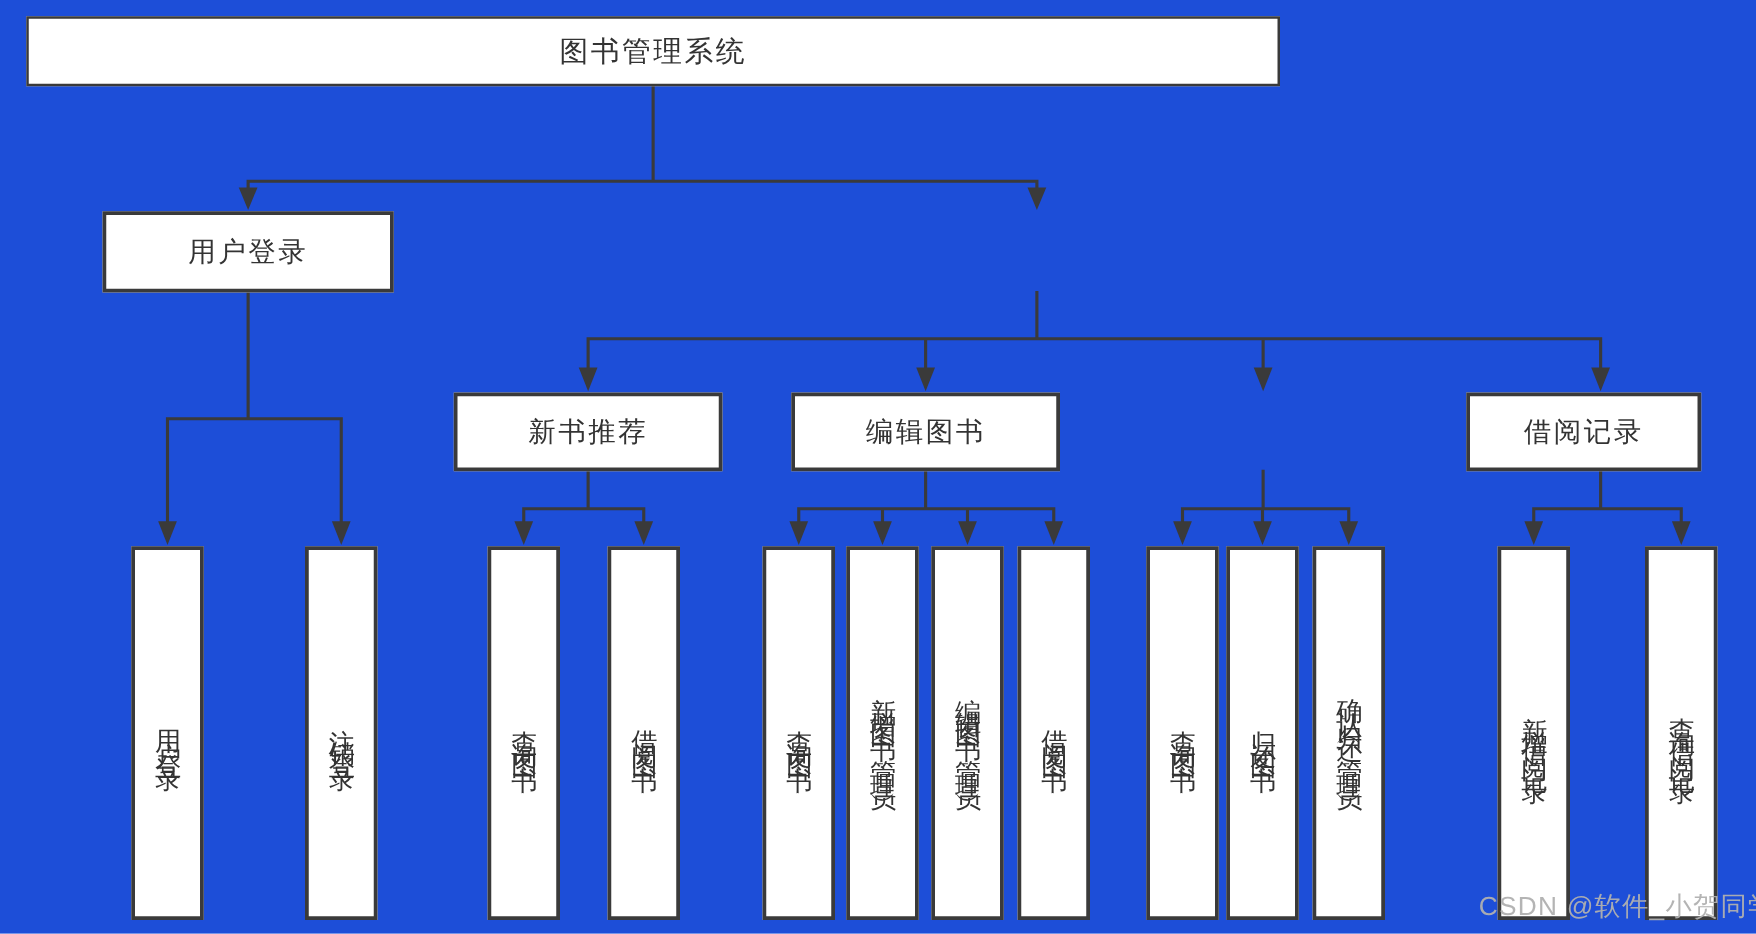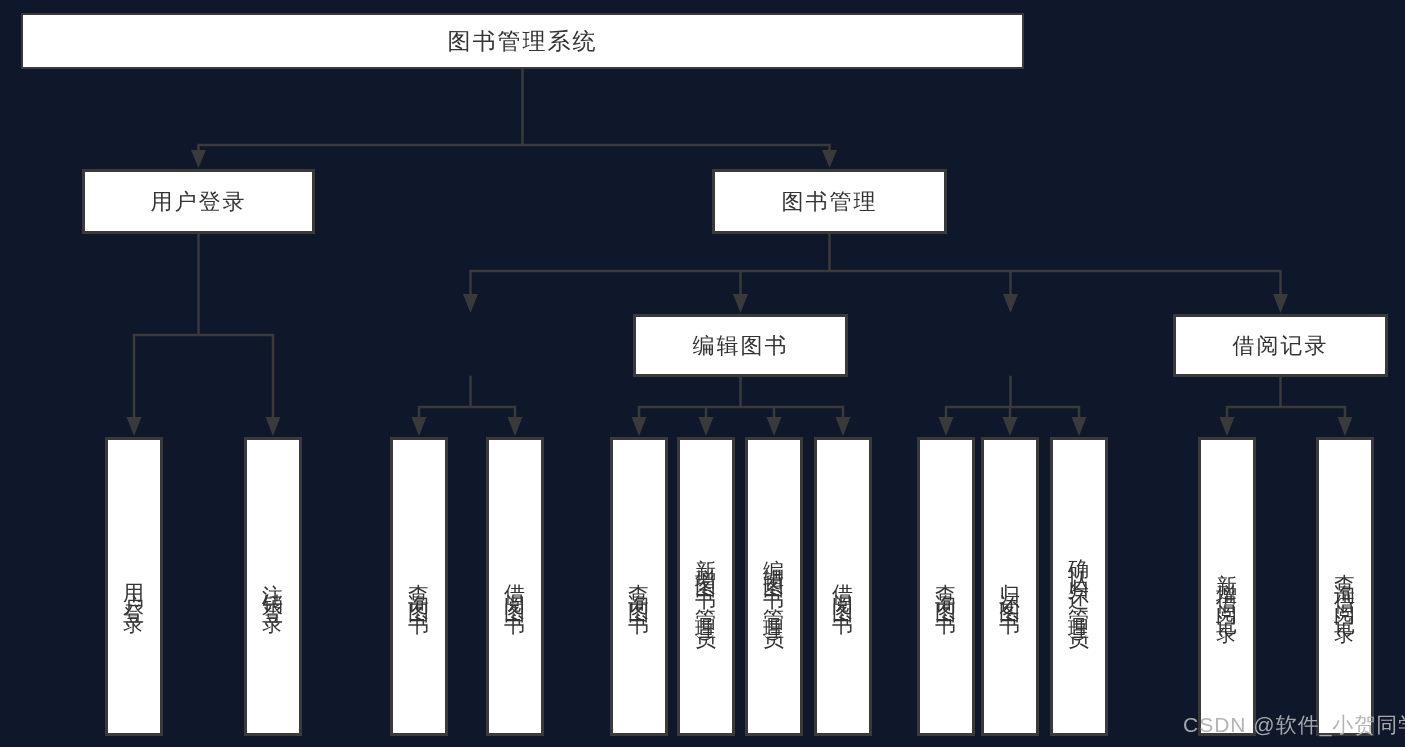--- a/index.html
+++ b/index.html
@@ -5,21 +5,21 @@
   html, body {
     margin: 0;
     padding: 0;
     background: #ffffff;
     font-family: "Liberation Sans", sans-serif;
   }
   #canvas {
     position: relative;
     width: 1405px;
     height: 747px;
-    background: #0f172a;
+    background: #1d4ed8;
     overflow: hidden;
   }
   #connectors {
     position: absolute;
     left: 0;
     top: 0;
     width: 1405px;
     height: 747px;
     pointer-events: none;
   }
@@ -108,28 +108,28 @@
     </g>
   </svg>
 
   <div class="box h root" style="left:21px; top:13px; width:1003px; height:56px;">
     <span>图书管理系统</span>
   </div>
 
   <div class="box h" style="left:82px; top:169px; width:233px; height:65px;">
     <span>用户登录</span>
   </div>
-  <div class="box h" style="left:712px; top:169px; width:235px; height:65px;">
-    <span>图书管理</span>
+
+  <div class="box h" style="left:363px; top:314px; width:215px; height:63px;">
+    <span>新书推荐</span>
   </div>
-
   <div class="box h" style="left:633px; top:314px; width:215px; height:63px;">
     <span>编辑图书</span>
   </div>
-  <div class="box h" style="left:1173px; top:314px; width:215px; height:63px;">
+  <div class="box h" style="left:1173px; top:314px; width:188px; height:63px;">
     <span>借阅记录</span>
   </div>
 
   <div class="box v" style="left:105px; top:437px; width:58px; height:299px;">
     <span>用户登录</span>
   </div>
   <div class="box v" style="left:244px; top:437px; width:58px; height:299px;">
     <span>注销登录</span>
   </div>
 

